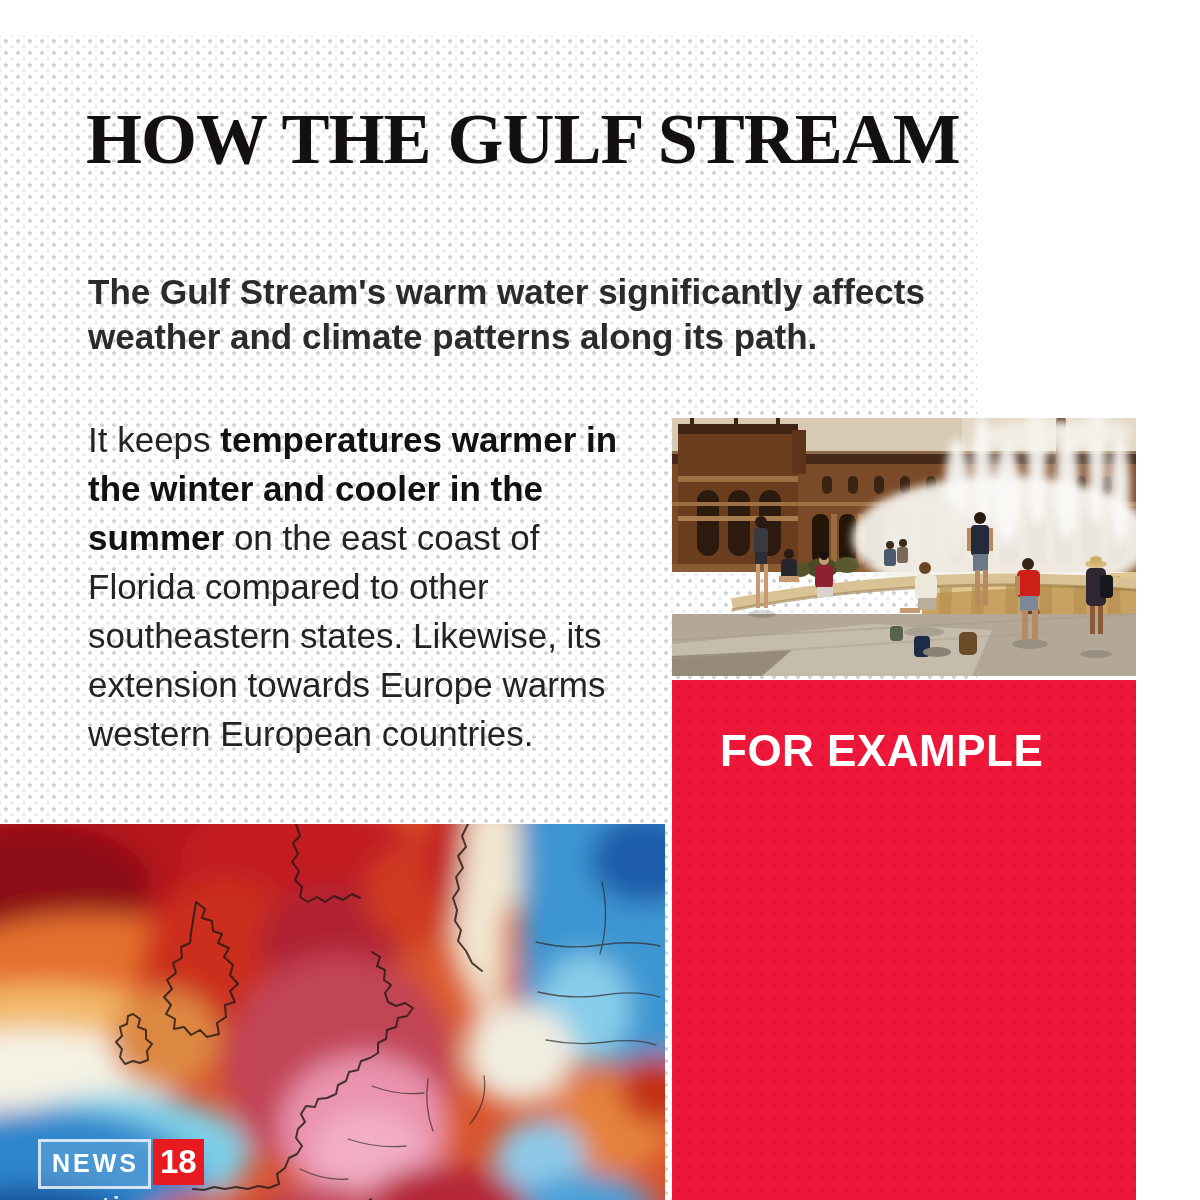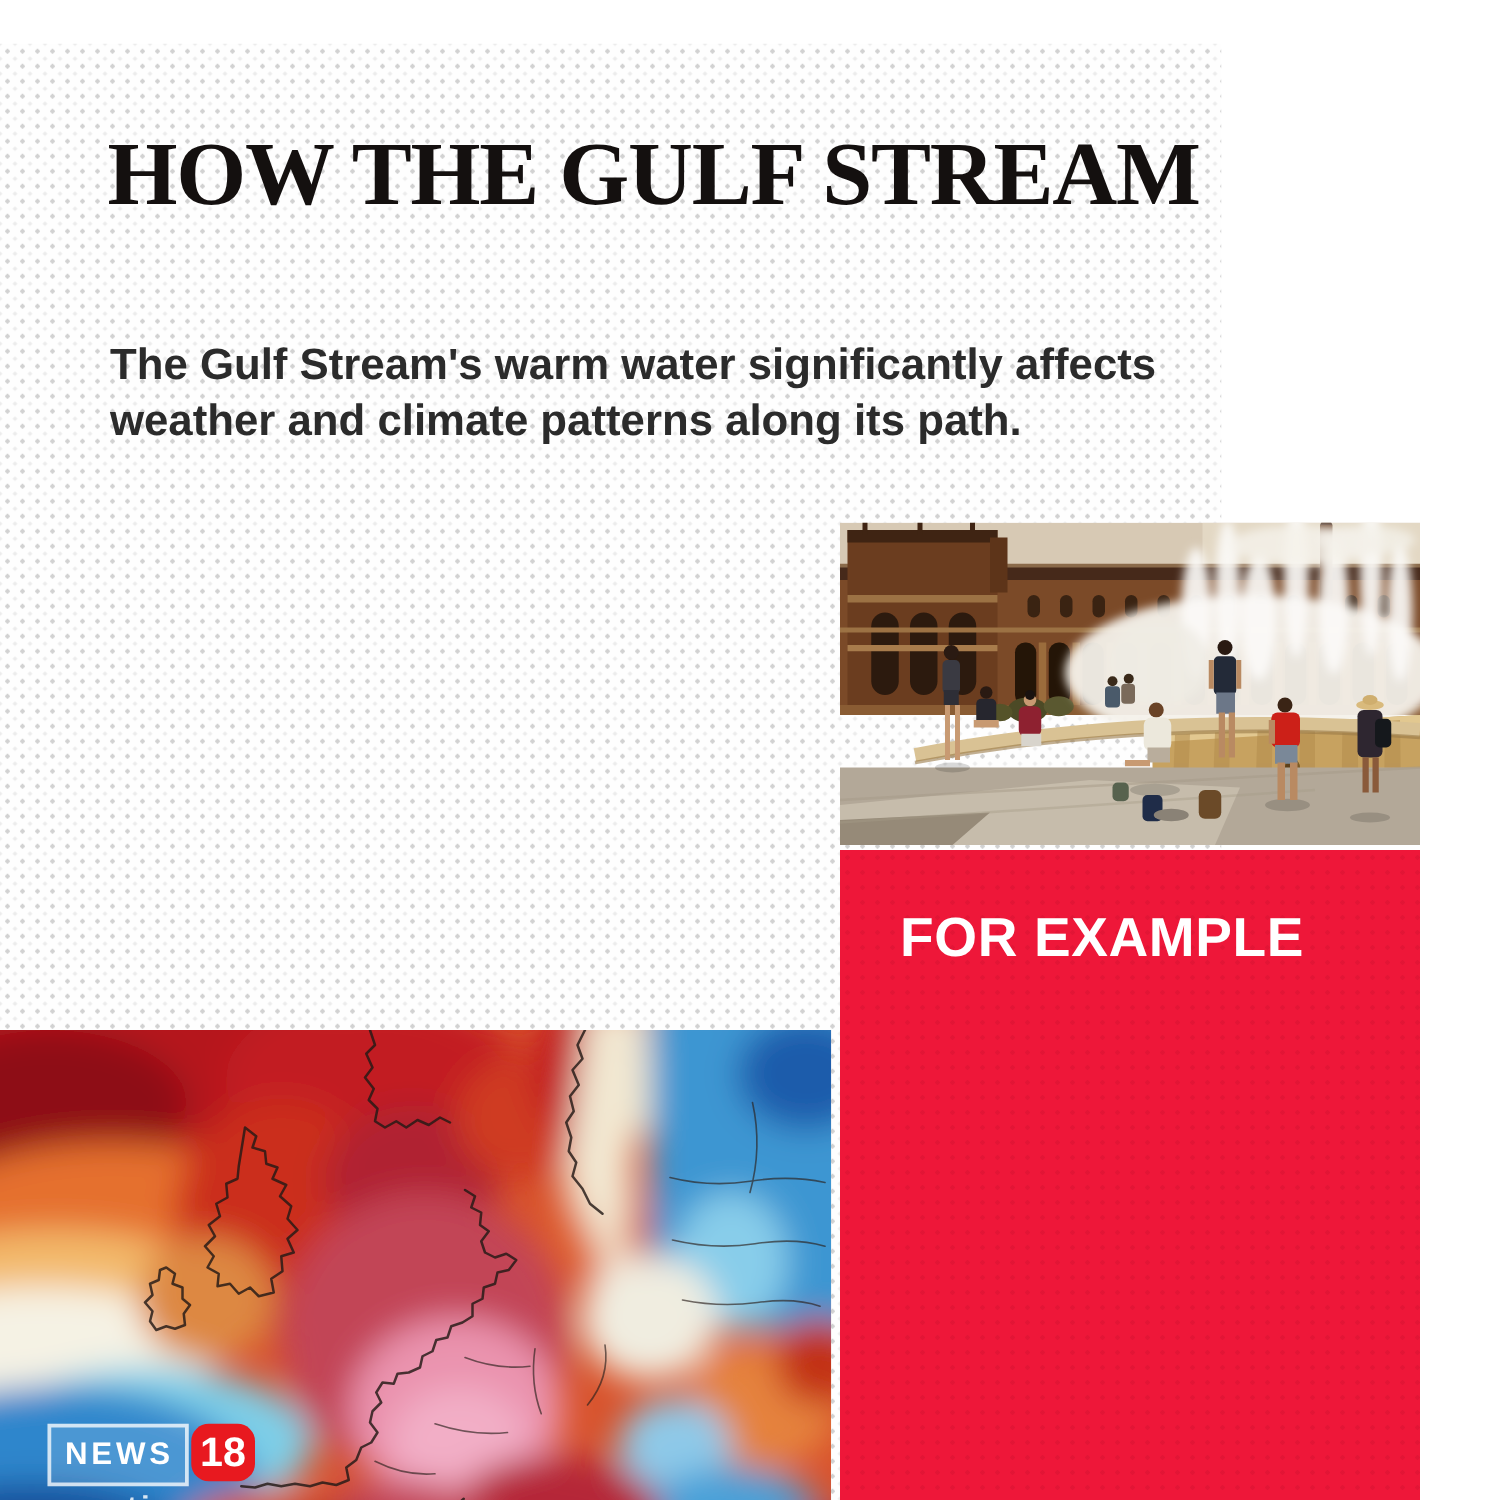--- a/index.html
+++ b/index.html
@@ -47,36 +47,37 @@
   .map svg{display:block;}
   .n18-logo{position:absolute;left:38px;top:1104px;width:190px;}
   .n18-row{display:flex;align-items:flex-start;}
   .n18-box{
     border:3px solid rgba(255,255,255,0.75);background:rgba(255,255,255,0.14);
     color:#fff;font-weight:700;font-size:25px;line-height:33px;
     padding:5px 9px 6px 11px;letter-spacing:3px;
   }
   .n18-num{
     background:#e8191f;color:#fff;font-weight:700;font-size:33px;line-height:33px;
-    padding:6px 7px 7px 7px;margin-left:2px;border-radius:14px;
+    padding:6px 7px 7px 7px;margin-left:2px;
   }
   .n18-tagline{
     color:rgba(255,255,255,0.82);font-weight:700;
     font-size:25px;letter-spacing:3px;margin-top:3px;padding-right:4px;
   }
 </style>
 </head>
 <body>
 
 <div class="canvas">
 
   <h1 class="title"><span>HOW THE GULF STREAM</span><br></h1>
 
   <p class="subtitle">The Gulf Stream's warm water significantly affects weather and climate patterns along its path.</p>
 
+  <p class="paragraph"><span>It keeps </span><strong>temperatures warmer in the winter and cooler in the summer</strong><span> on the east coast of Florida compared to other southeastern states. Likewise, its extension towards Europe warms western European countries.</span></p>
 
   <div class="photo">
     <svg width="464" height="258" viewBox="0 0 464 258" xmlns="http://www.w3.org/2000/svg">
       <defs>
         <filter id="pblur">
             <feGaussianBlur stdDeviation="4"></feGaussianBlur>
           </filter>
         <filter id="pblur2">
             <feGaussianBlur stdDeviation="2"></feGaussianBlur>
           </filter>

